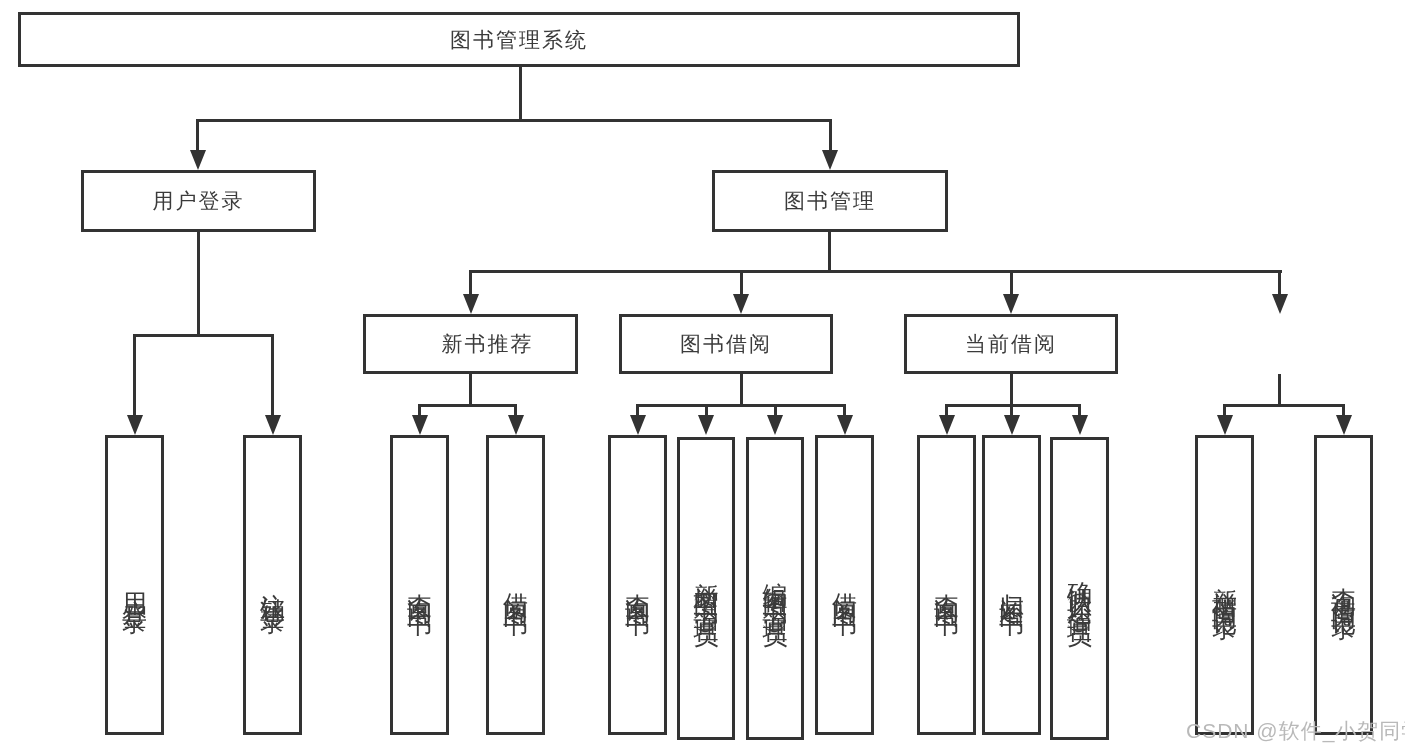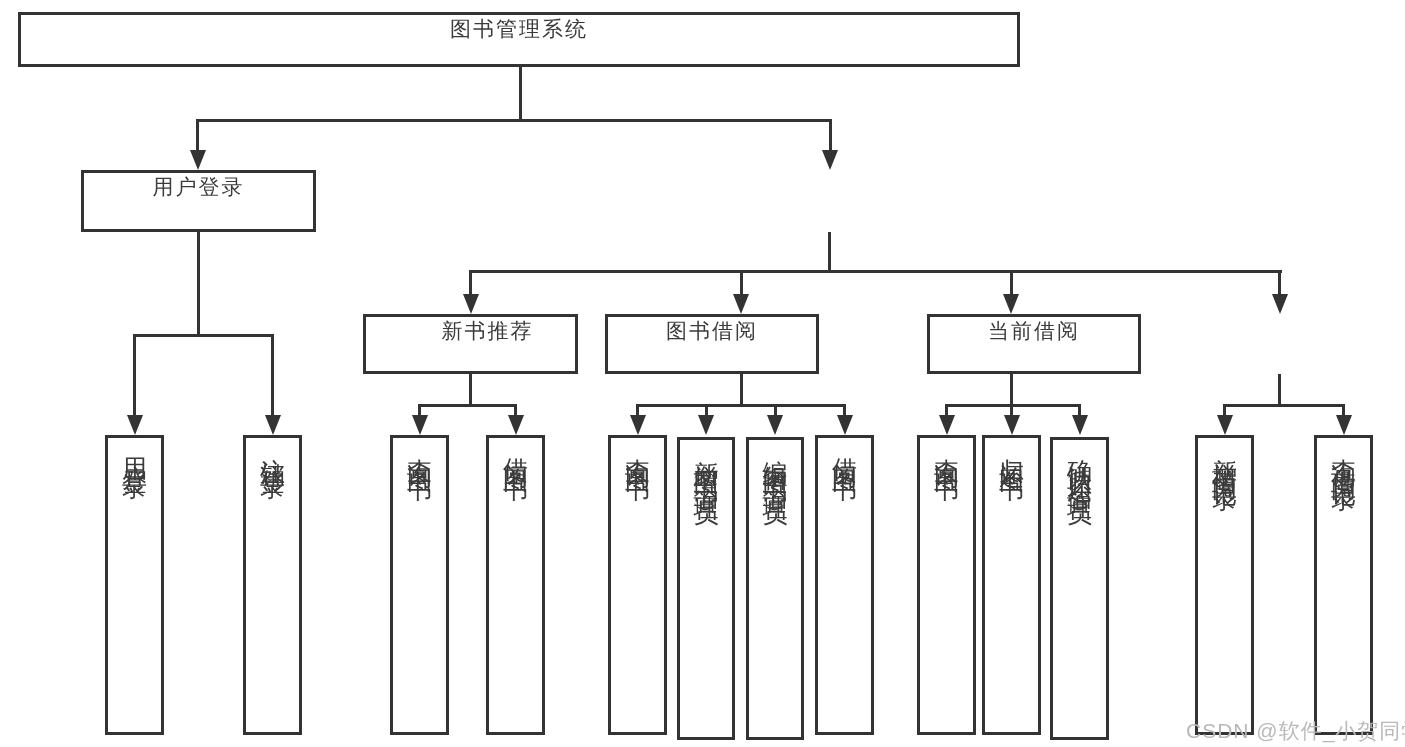--- a/index.html
+++ b/index.html
@@ -12,21 +12,21 @@
   html, body { width: 1405px; height: 747px; background: var(--bg); }
   body { font-family: "Liberation Sans", sans-serif; position: relative; overflow: hidden; }
   .canvas { position: absolute; left: 0; top: 0; width: 1405px; height: 747px; }
 
   .box {
     position: absolute;
     border: 3px solid var(--line);
     background: #fff;
     color: var(--text);
     display: flex;
-    align-items: flex-start;
+    align-items: center;
     justify-content: center;
   }
   .htext { font-size: 21px; letter-spacing: 2px; white-space: nowrap; }
   .vtext {
     writing-mode: vertical-rl;
     text-orientation: mixed;
     font-size: 25px;
     letter-spacing: 6px;
     line-height: 1;
   }
@@ -54,28 +54,31 @@
 
 <div class="canvas">
 
   <div class="box" style="left:18px;top:12px;width:1002px;height:55px;">
     <span class="htext">图书管理系统</span>
   </div>
 
   <div class="box" style="left:81px;top:170px;width:235px;height:62px;">
     <span class="htext">用户登录</span>
   </div>
+  <div class="box" style="left:712px;top:170px;width:236px;height:62px;">
+    <span class="htext">图书管理</span>
+  </div>
 
   <div class="box" style="left:363px;top:314px;width:215px;height:60px;padding-left:34px;">
     <span class="htext">新书推荐</span>
   </div>
-  <div class="box" style="left:605px;top:314px;width:214px;height:60px;">
+  <div class="box" style="left:619px;top:314px;width:214px;height:60px;">
     <span class="htext">图书借阅</span>
   </div>
-  <div class="box" style="left:904px;top:314px;width:214px;height:60px;margin-left:23px;">
+  <div class="box" style="left:904px;top:314px;width:214px;height:60px;">
     <span class="htext">当前借阅</span>
   </div>
 
   <div class="box" style="left:105px;top:435px;width:59px;height:300px;">
     <span class="vtext">用户登录</span>
   </div>
   <div class="box" style="left:243px;top:435px;width:59px;height:300px;">
     <span class="vtext">注销登录</span>
   </div>
 

